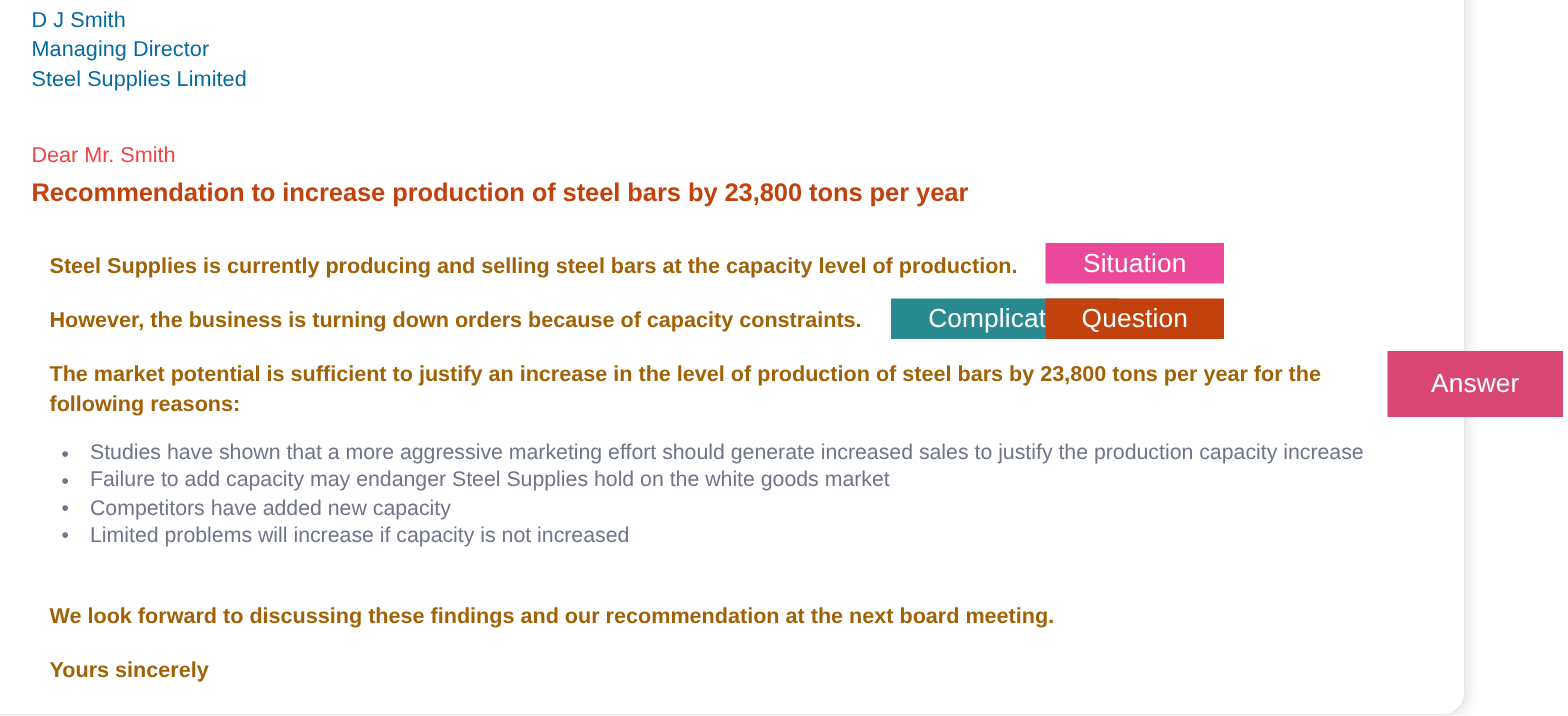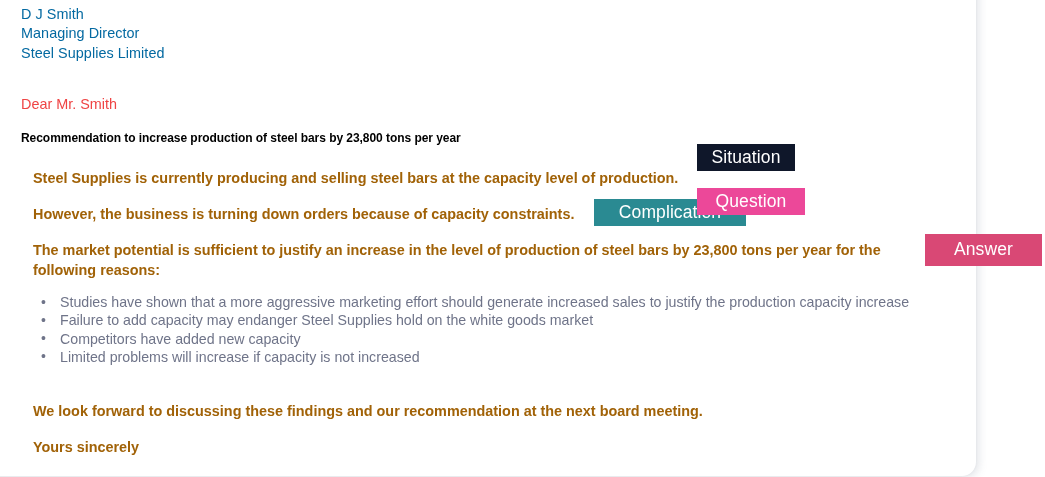--- a/index.html
+++ b/index.html
@@ -58,24 +58,24 @@
     left: 0;
     top: 96px;
     font-size: 14.4px;
     color: #ef4444;
     white-space: nowrap;
   }
 
   .subject {
     position: absolute;
     left: 0;
-    top: 131px;
-    font-size: 12px;
+    top: 119px;
+    font-size: 17px;
     font-weight: bold;
-    color: #000000;
+    color: #c2410c;
     letter-spacing: -0.05px;
     white-space: nowrap;
   }
 
   .para {
     position: absolute;
     left: 12px;
     font-size: 14.4px;
     color: #a16207;
     line-height: 20px;
@@ -118,38 +118,38 @@
     align-items: center;
     justify-content: center;
     color: #ffffff;
     font-size: 17.5px;
     letter-spacing: 0.1px;
     line-height: 1;
     font-weight: normal;
   }
 
   .badge-situation {
-    left: 697px;  top: 144px;
-    width: 98px; height: 27px;
-    background: #0f172a;
+    left: 697px;  top: 162px;
+    width: 119px; height: 27px;
+    background: #ec4899;
   }
   .badge-complication {
     left: 548px;  top: 199px;
     width: 152px; height: 27px;
     background: #2a8a92;
     margin-left: 46px;
   }
   .badge-question {
-    left: 697px;  top: 188px;
-    width: 108px; height: 27px;
-    background: #ec4899;
+    left: 697px;  top: 199px;
+    width: 119px; height: 27px;
+    background: #c2410c;
   }
   .badge-answer {
     left: 925px;  top: 234px;
-    width: 117px; height: 32px;
+    width: 117px; height: 44px;
     background: #d94875;
   }
 </style>
 </head>
 <body>
 
 <div id="screen">
 
   <div class="doc-card"></div>
 

